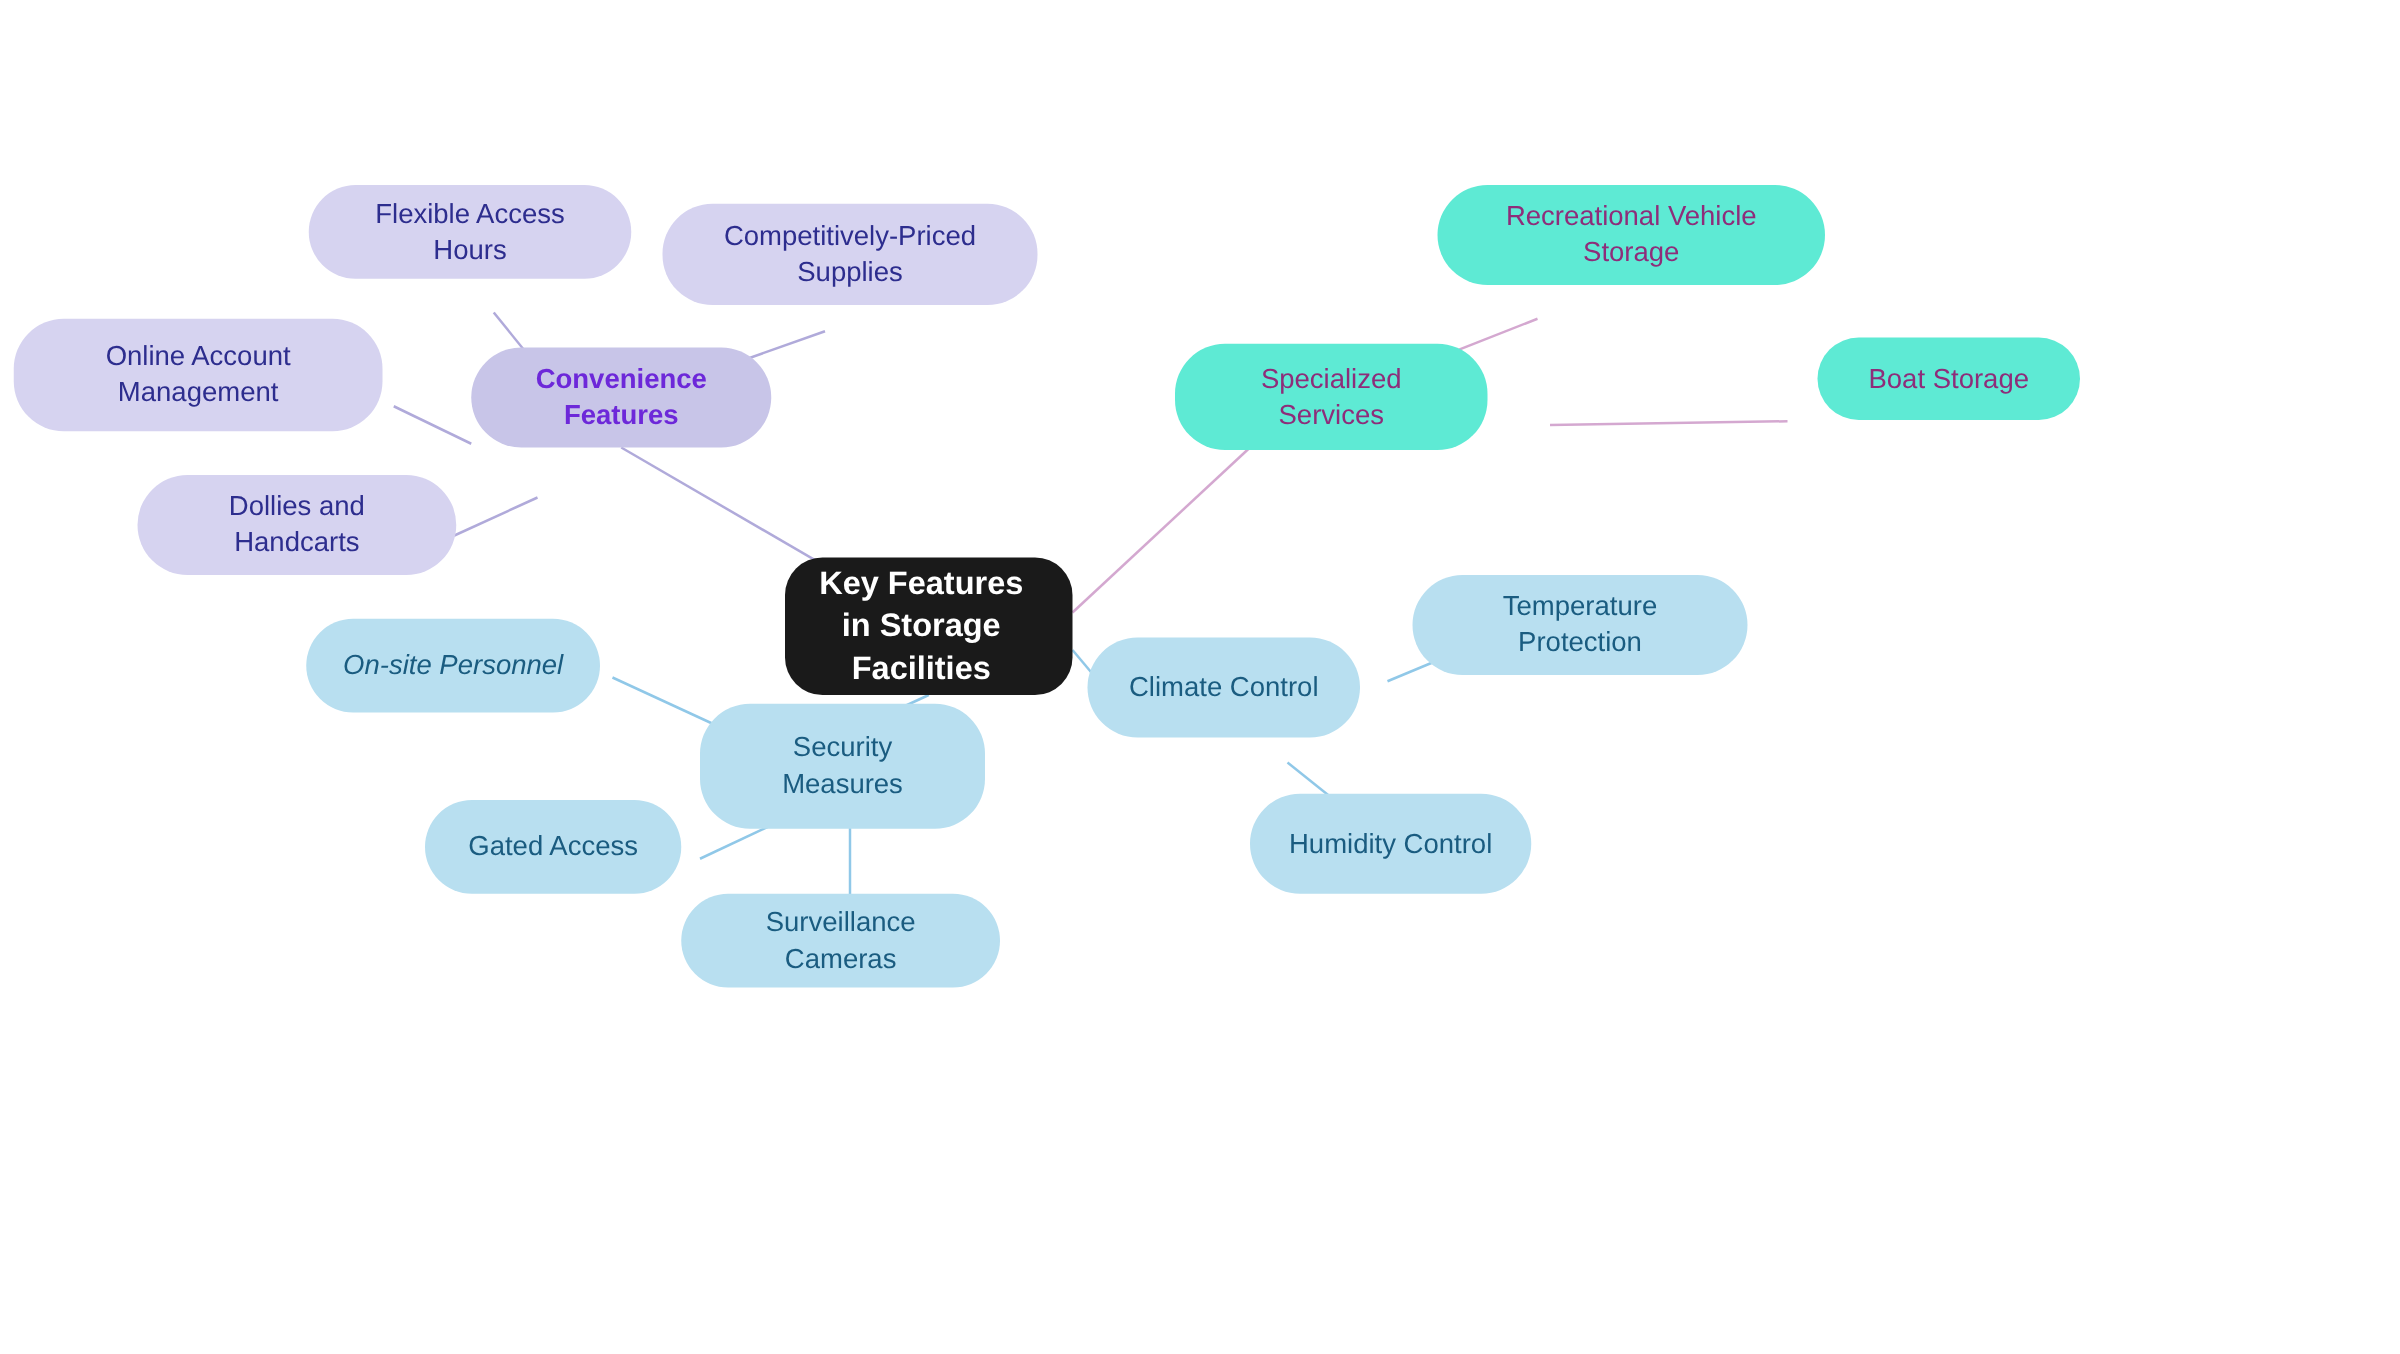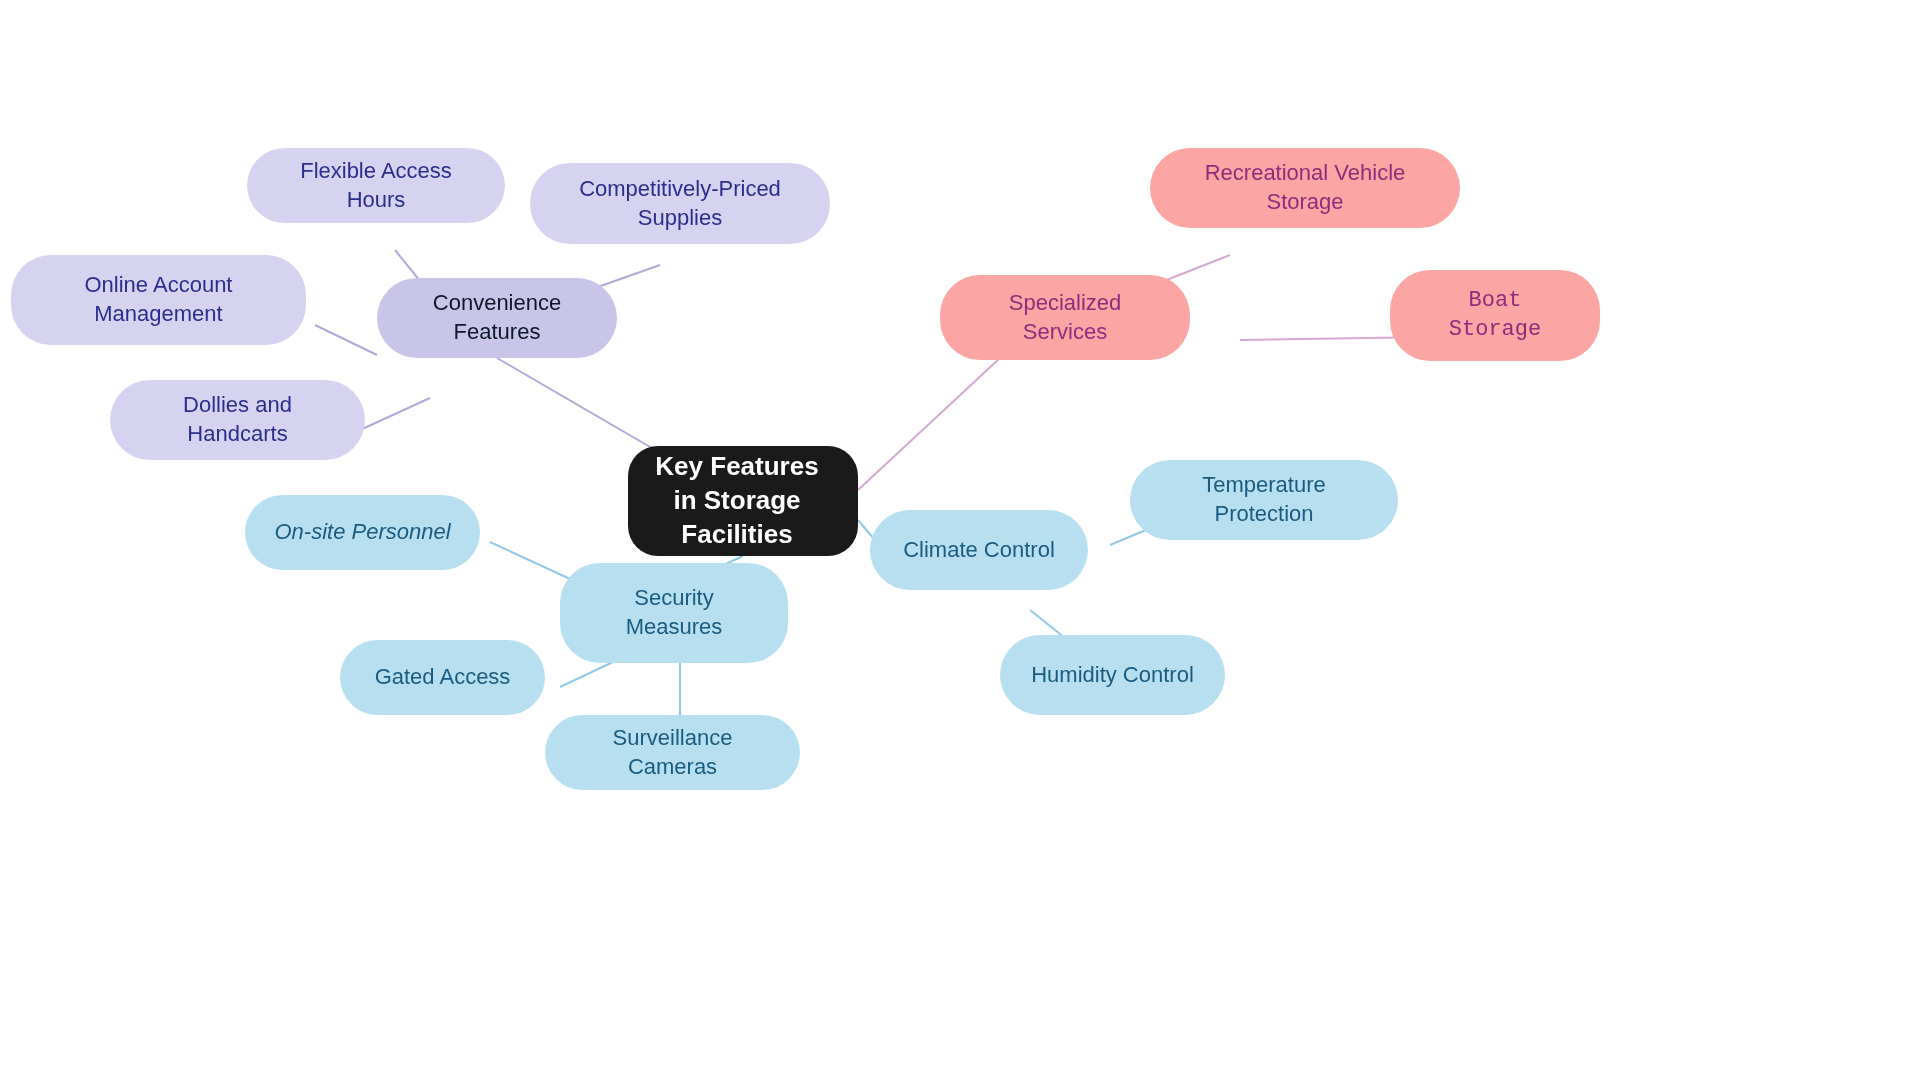--- a/index.html
+++ b/index.html
@@ -36,28 +36,29 @@
       background: #1a1a1a;
       color: #ffffff;
       font-size: 26px;
       font-weight: 600;
       border-radius: 30px;
       width: 230px;
       height: 110px;
     }
     .node-purple {
       background: #c8c5e8;
-      color: #0f172a;
+      color: #6d28d9;
+      font-weight: bold;
     }
     .node-purple-light {
       background: #d6d3f0;
       color: #2d2d8e;
     }
     .node-pink {
-      background: #fca5a5;
+      background: #5eead4;
       color: #8e2d7a;
     }
     .node-blue {
       background: #b8dff0;
       color: #1a5c80;
       text-align: center;
     }
   </style>
 </head>
 <body>
@@ -121,21 +122,21 @@
 </div>
 
 <div class="node node-pink" style="left: 940px; top: 275px; width: 250px; height: 85px;">
   <span>Specialized Services</span>
 </div>
 
 <div class="node node-pink" style="left: 1150px; top: 148px; width: 310px; height: 80px;">
   <span>Recreational Vehicle Storage</span>
 </div>
 
-<div class="node node-pink" style="left: 1390px; top: 270px; width: 210px; height: 91px; font-family: Liberation Mono, monospace;">
+<div class="node node-pink" style="left: 1454px; top: 270px; width: 210px; height: 66px;">
   <span>Boat Storage</span>
 </div>
 
 <div class="node node-blue" style="left: 560px; top: 563px; width: 228px; height: 100px;">
   <span>Security Measures</span>
 </div>
 
 <div class="node node-blue" style="left: 245px; top: 495px; width: 235px; height: 75px; font-style: italic;">
   <span>On-site Personnel</span>
 </div>

